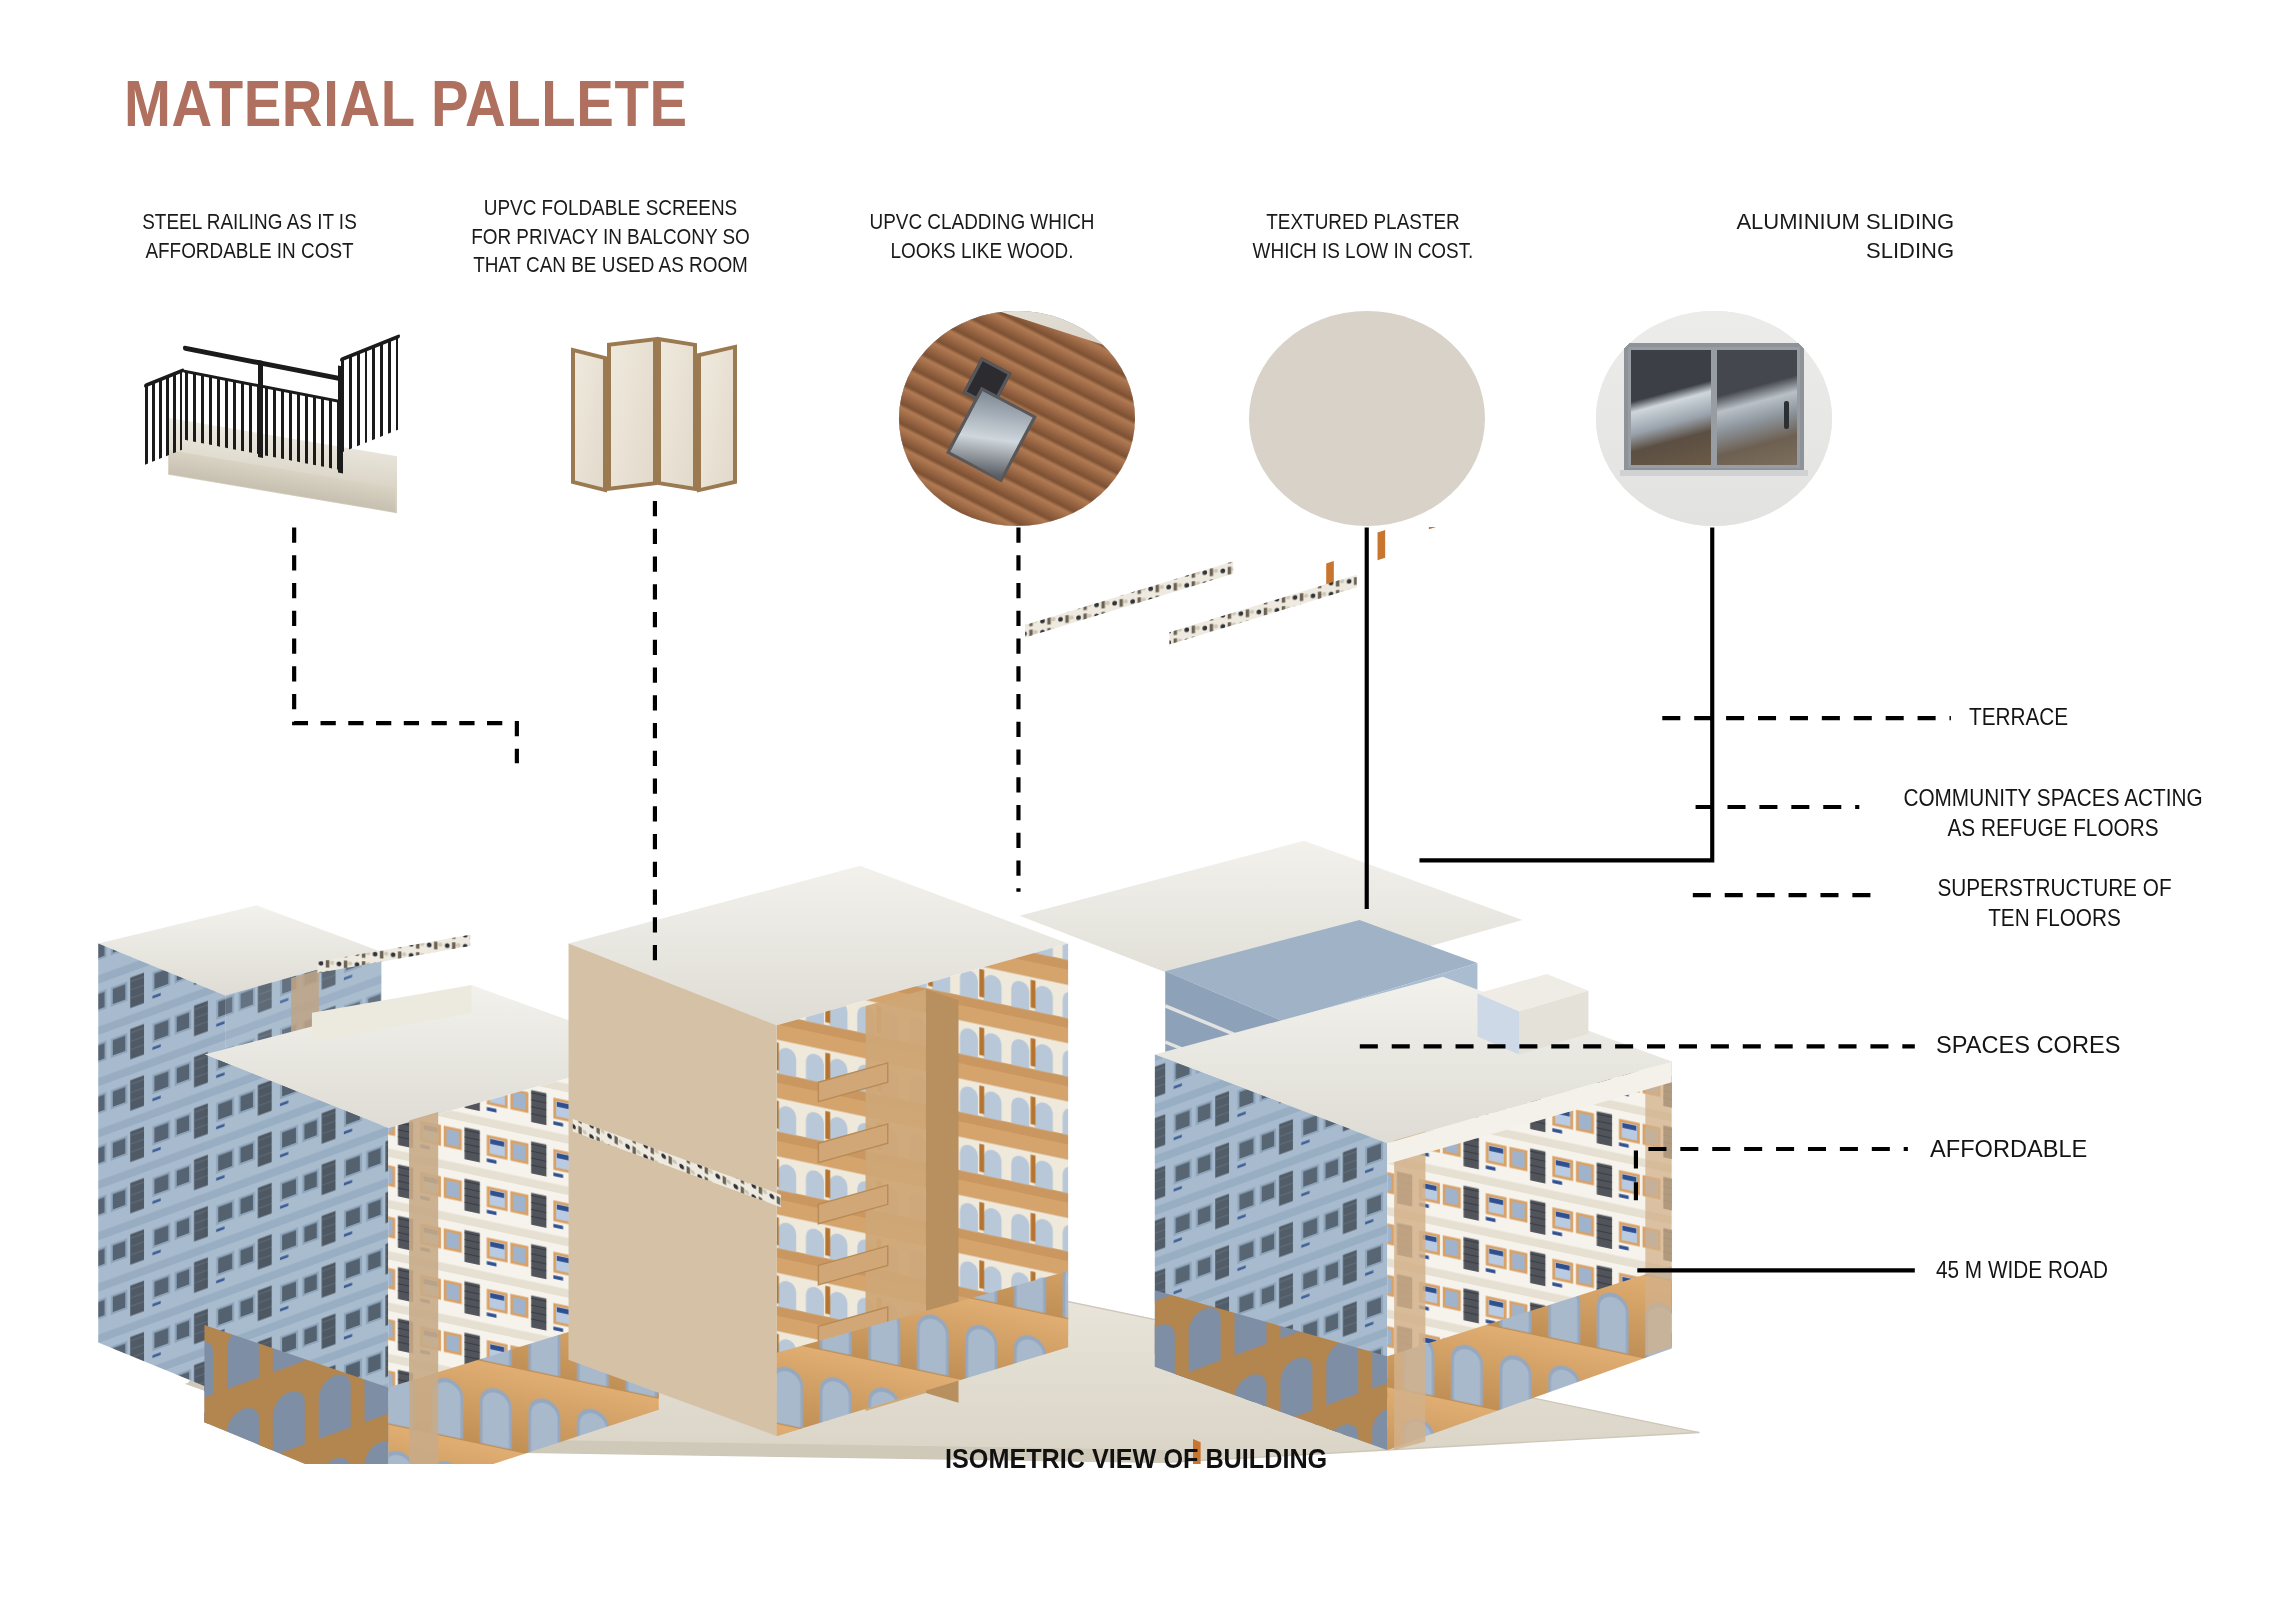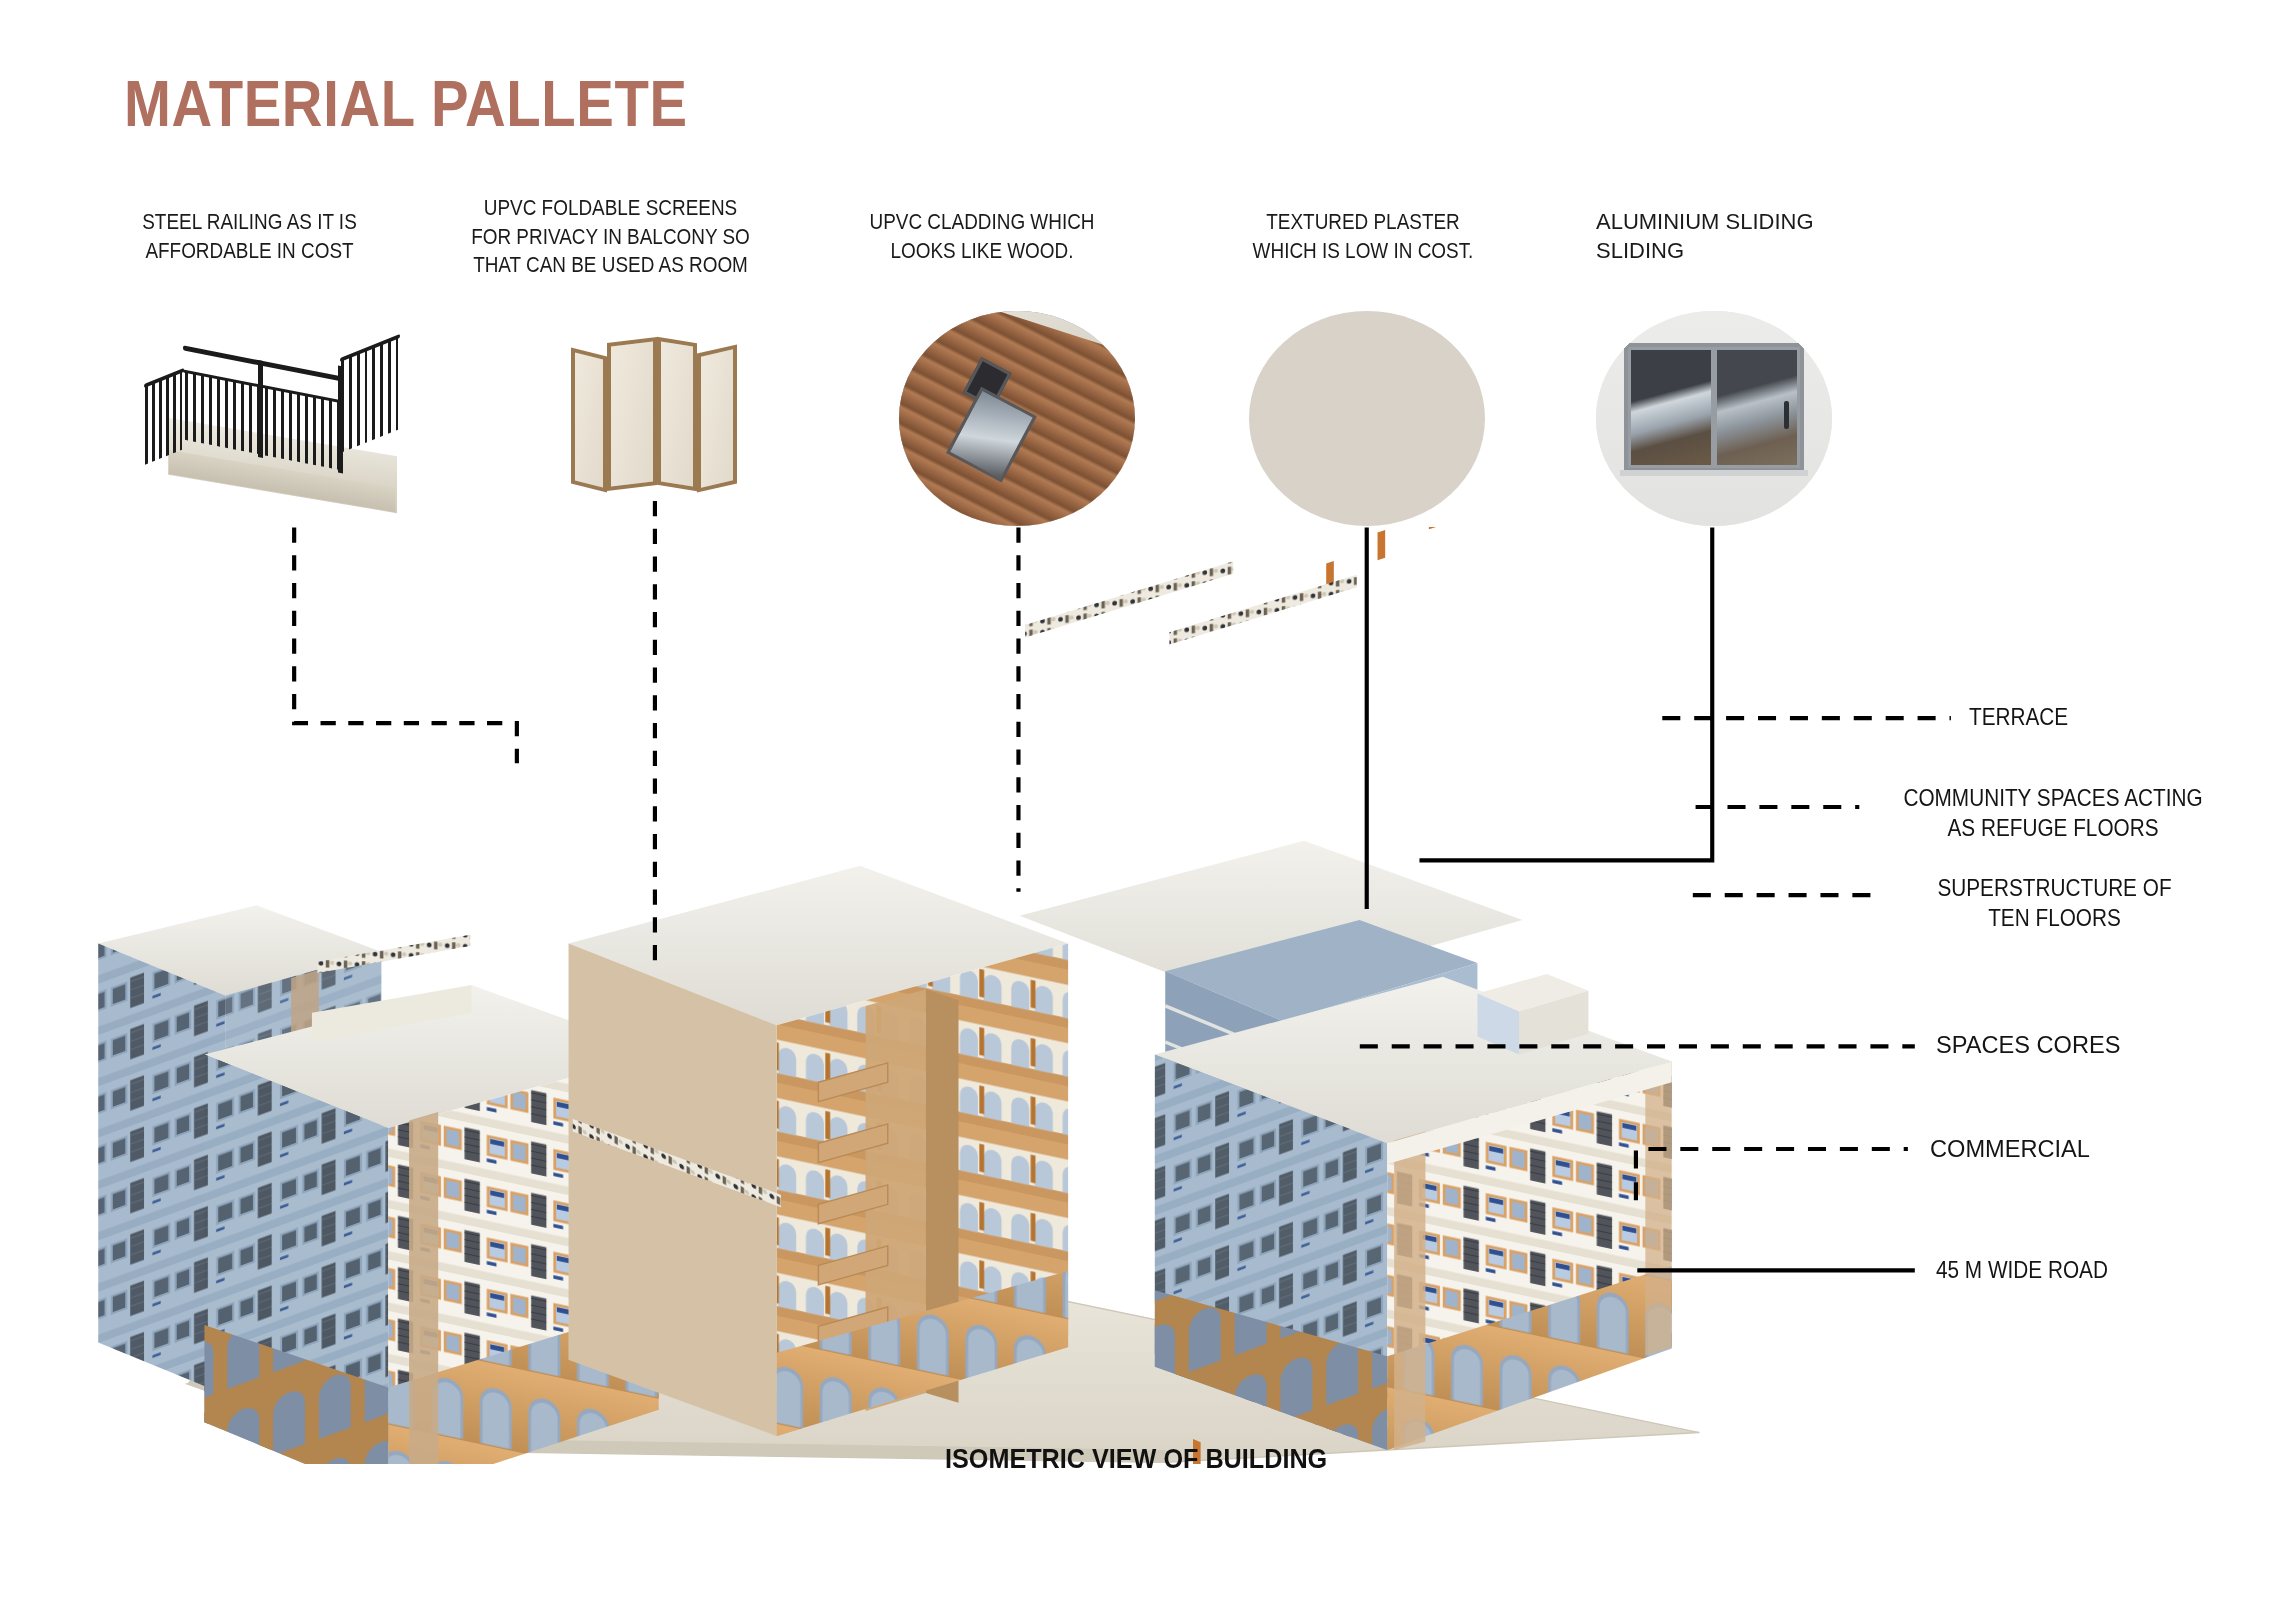--- a/index.html
+++ b/index.html
@@ -128,21 +128,21 @@
 <div class="mat-caption" style="left:826px;top:208px;width:312px;">
   <div>UPVC CLADDING WHICH</div>
   <div>LOOKS LIKE WOOD.</div>
 </div>
 
 <div class="mat-caption" style="left:1207px;top:208px;width:312px;">
   <div>TEXTURED PLASTER</div>
   <div>WHICH IS LOW IN COST.</div>
 </div>
 
-<div class="mat-caption wide" style="left:1596px;top:208px;width:278px;text-align:left;">
+<div class="mat-caption wide" style="left:1676px;top:208px;width:278px;text-align:right;">
   <div>ALUMINIUM SLIDING</div>
   <div>SLIDING</div>
 </div>
 
 <div class="rail-wrap">
   <div class="rail-slab"></div>
   <div class="rail-slab2"></div>
 
   <div class="rail-face" style="left:0px;top:43px;width:40px;height:83px;transform:skewY(-22deg);">
     <div class="rail-top" style="left:0;top:0;width:40px;height:4.2px;"></div>
@@ -449,21 +449,21 @@
 <div class="anno cond ctr" style="left:1860px;top:873px;width:389px;transform-origin:center;">
   <div>SUPERSTRUCTURE OF</div>
   <div>TEN FLOORS</div>
 </div>
 
 <div class="anno" style="left:1936px;top:1030px;">
   <div>SPACES CORES</div>
 </div>
 
 <div class="anno" style="left:1930px;top:1134px;">
-  <div>COMMERCIAL</div>
+  <div>AFFORDABLE</div>
 </div>
 
 <div class="anno cond" style="left:1936px;top:1255px;">
   <div>45 M WIDE ROAD</div>
 </div>
 
 <div id="view-caption">ISOMETRIC VIEW OF BUILDING</div>
 
 
 </body></html>

